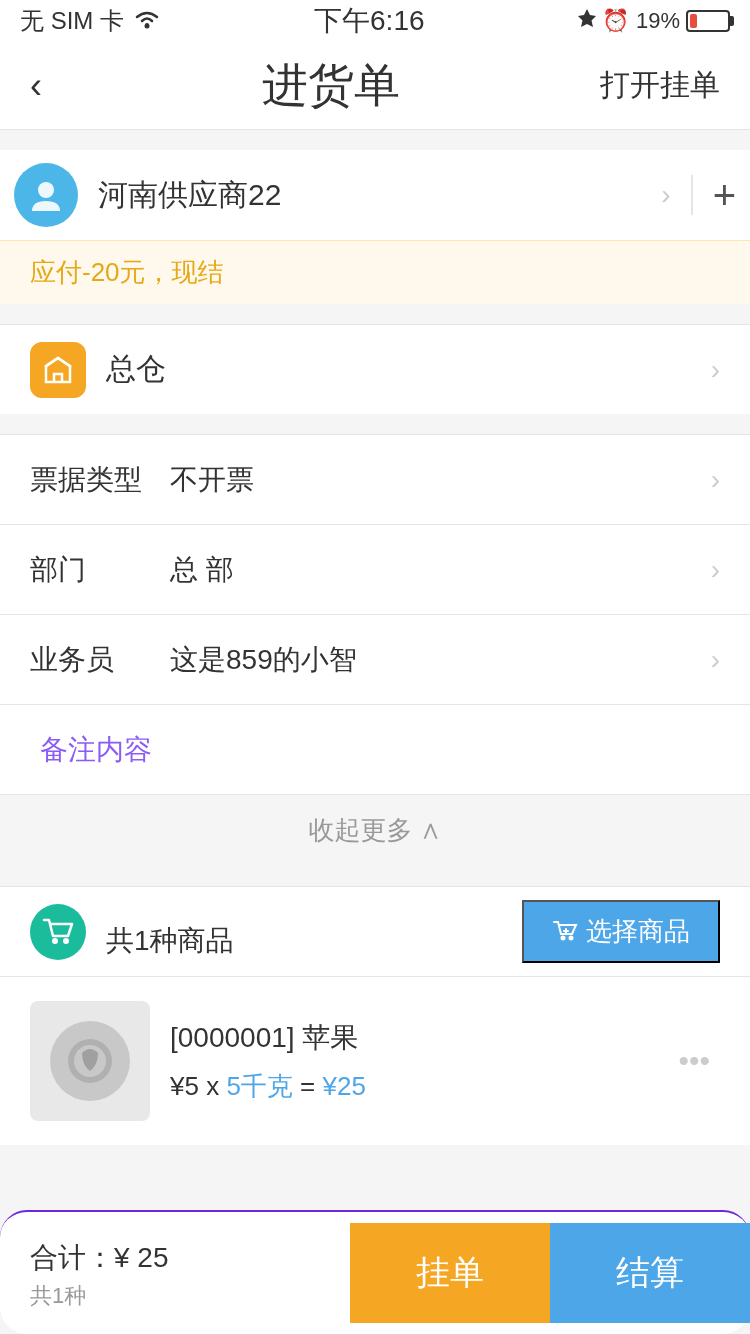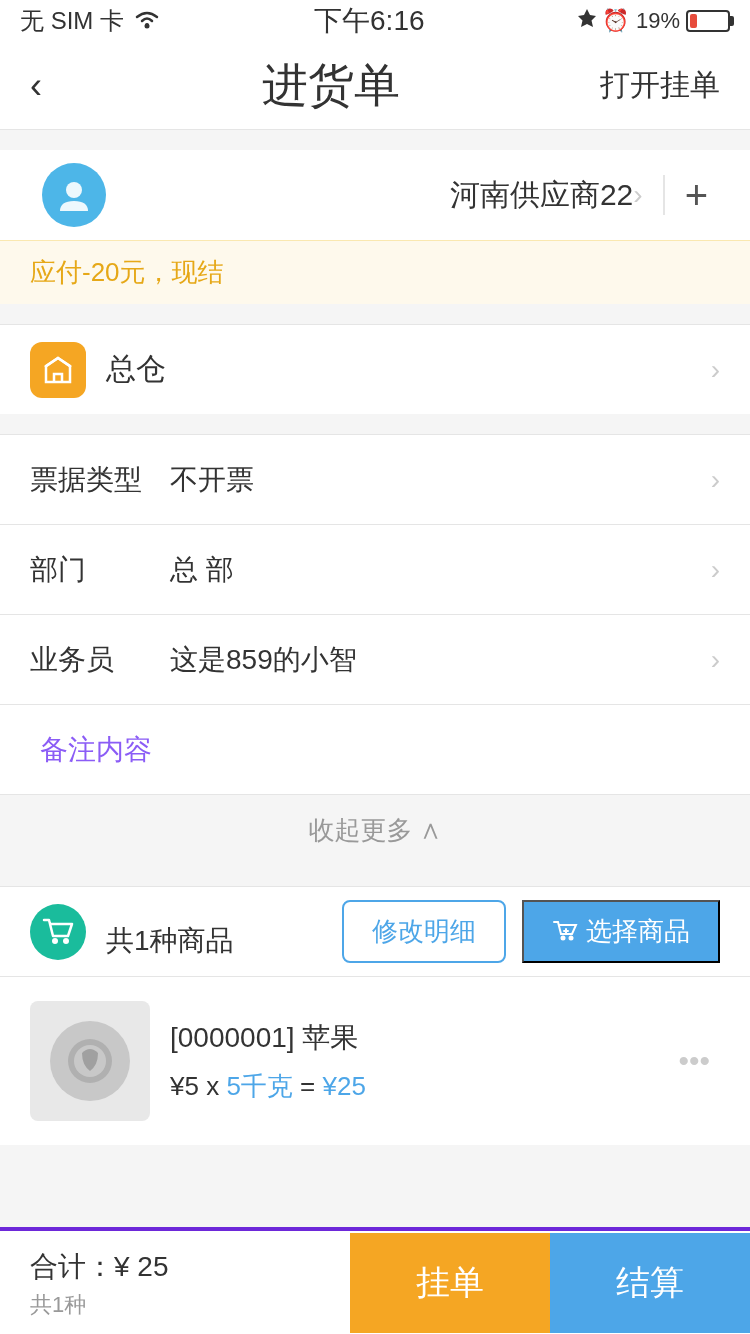--- a/index.html
+++ b/index.html
@@ -62,24 +62,23 @@
     .section-gap { height: 20px; background: #f5f5f5; }
 
     .white-card {
       background: #fff;
     }
 
     
     .supplier-row {
       display: flex;
       align-items: center;
-      padding: 0 42px;
+      padding: 0 14px;
       height: 90px;
       background: #fff;
-      text-align: right;
     }
     .supplier-avatar {
       width: 64px; height: 64px; border-radius: 50%; background: #4db6e8;
       display: flex; align-items: center; justify-content: center;
       color: #fff; font-size: 30px; flex-shrink: 0;
     }
     .supplier-name {
       flex: 1; padding-left: 20px; font-size: 30px;
     }
     .supplier-arrow {
@@ -215,25 +214,26 @@
     .product-price .price-blue { color: #4da6e8; }
     .product-more {
       color: #ccc; font-size: 30px; padding: 10px;
     }
 
     
     .bottom-bar {
       position: fixed;
       bottom: 0;
       width: 750px;
-      height: 107px;
-      display: flex;
-      align-items: center;
-      background: #fff;
-      border-top: 4px solid #6d28d9;
+      height: 124px;
+      display: flex;
+      align-items: center;
+      background: #fff;
+      border-top: 2px solid #6d28d9;
+      border-radius: 27px;
     }
     .bottom-total {
       flex: 1;
       padding: 0 30px;
     }
     .total-amount {
       font-size: 34px; color: #333; font-weight: 500;
     }
     .total-amount span { font-size: 28px; }
     .total-count { font-size: 22px; color: #999; margin-top: 4px; }
@@ -356,21 +356,20 @@
   <div class="white-card">
     <div class="product-header">
       <div class="product-count-icon">
         <svg width="32" height="28" viewBox="0 0 32 28">
           <path d="M2 2 L7 2 L11 18 L26 18 L30 6 L9 6" stroke="white" stroke-width="2.5" fill="none" stroke-linecap="round" stroke-linejoin="round"></path>
           <circle cx="13" cy="23" r="3" fill="white"></circle>
           <circle cx="24" cy="23" r="3" fill="white"></circle>
         </svg>
       </div>
       <span class="product-count-text">共1种商品</span>
-      <button class="btn-modify">修改明细</button>
       <button class="btn-select">
         <svg width="26" height="24" viewBox="0 0 26 24">
           <path d="M2 2 L6 2 L9 14 L20 14 L24 5 L8 5" stroke="white" stroke-width="2" fill="none" stroke-linecap="round"></path>
           <circle cx="11" cy="18" r="2.5" fill="white"></circle>
           <circle cx="19" cy="18" r="2.5" fill="white"></circle>
           <path d="M14 9 L14 13 M12 11 L16 11" stroke="white" stroke-width="2" stroke-linecap="round"></path>
         </svg>
         <span>选择商品</span>
       </button>
     </div>

